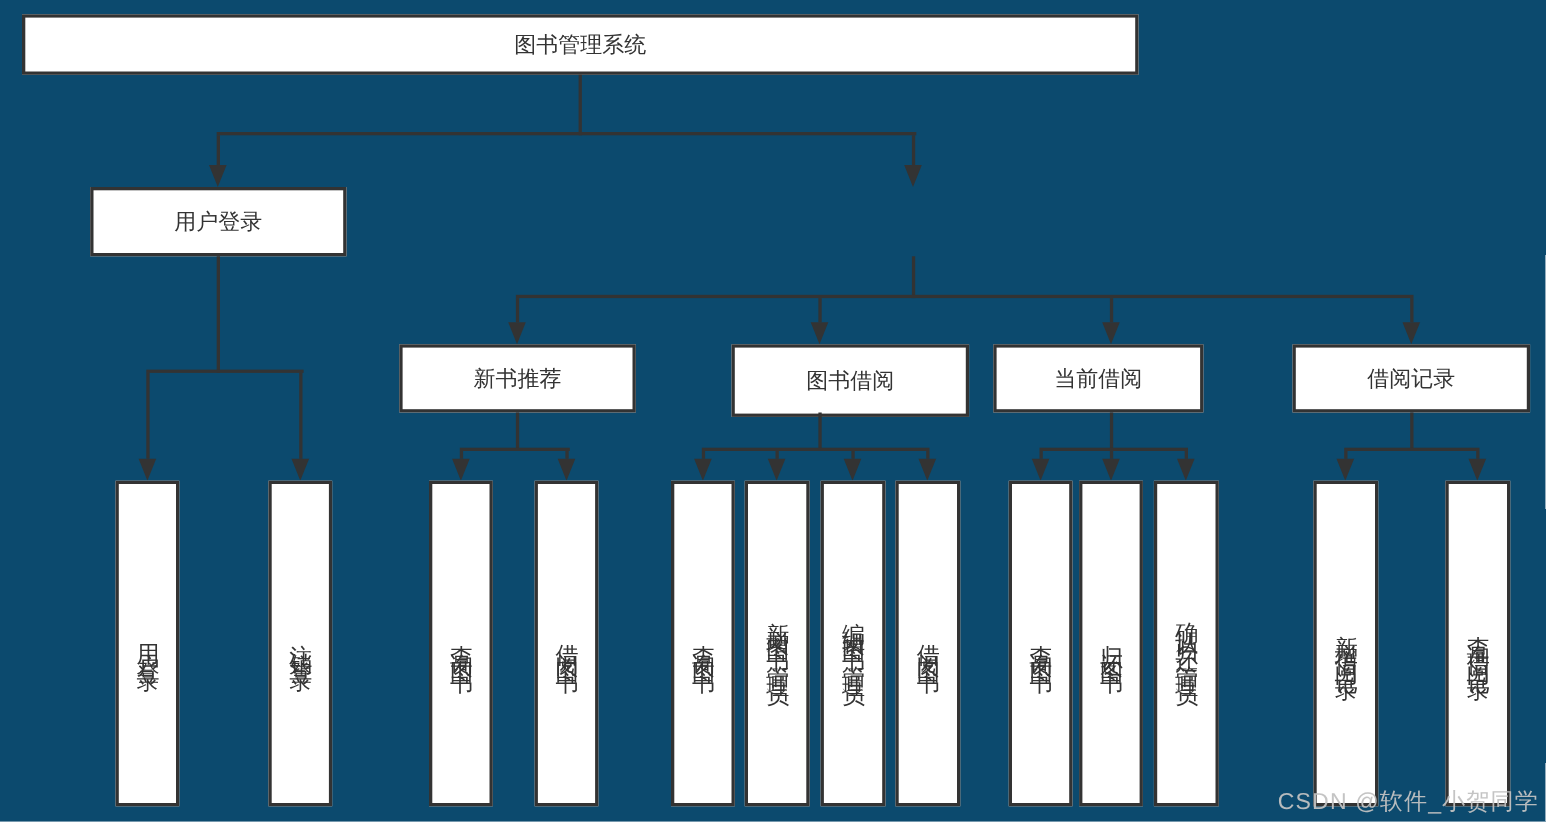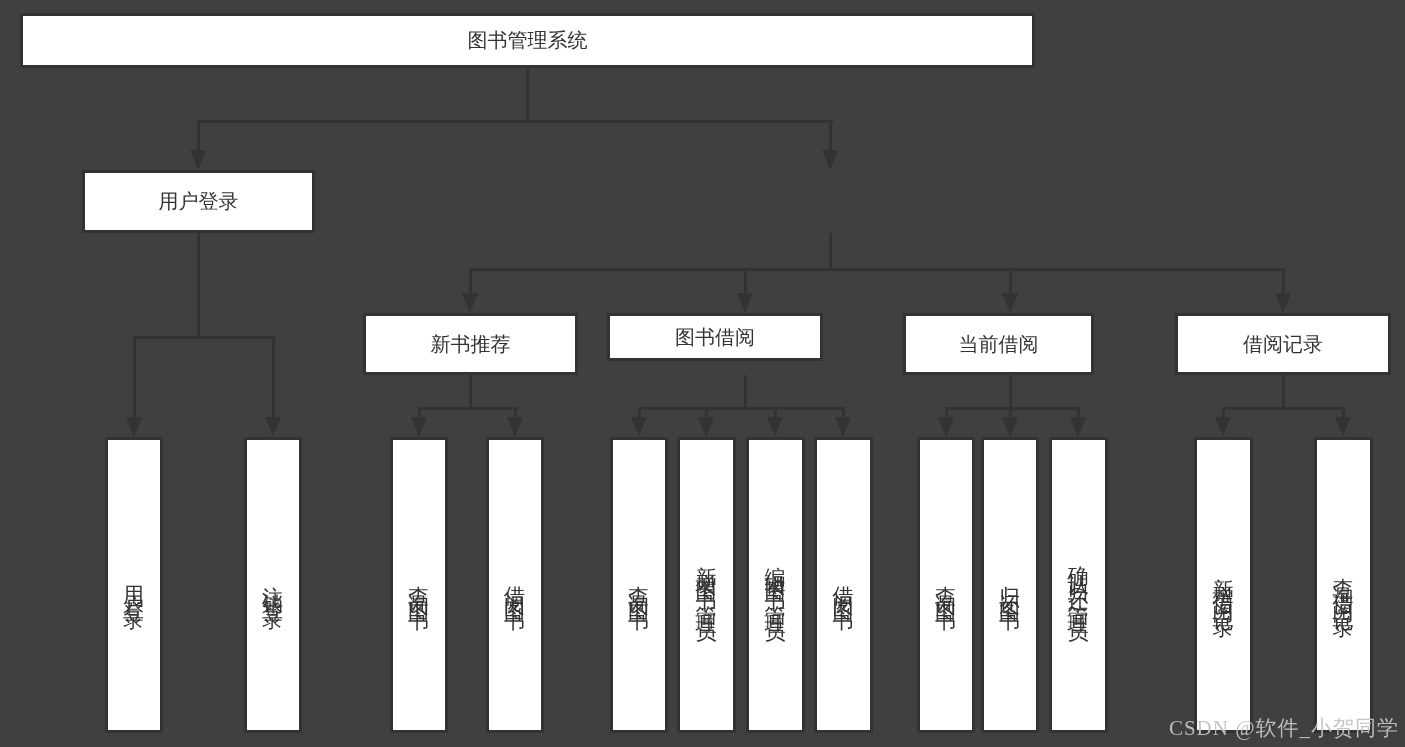--- a/index.html
+++ b/index.html
@@ -5,21 +5,21 @@
   html, body {
     margin: 0;
     padding: 0;
     background: #ffffff;
     font-family: "Liberation Sans", "DejaVu Sans", sans-serif;
   }
   .canvas {
     position: relative;
     width: 1405px;
     height: 747px;
-    background: #404040;
+    background: #0c4a6e;
     overflow: hidden;
   }
   .box {
     position: absolute;
     box-sizing: border-box;
     background: #ffffff;
     border: 3px solid #333333;
     color: #333333;
     display: flex;
     align-items: center;
@@ -53,21 +53,20 @@
     border-right: 8px solid transparent;
     border-top: 20px solid #333333;
   }
   .watermark {
     position: absolute;
     top: 714px;
     right: 6px;
     font-size: 21px;
     color: rgba(193, 193, 193, 0.95);
     letter-spacing: 1px;
-    font-family: Liberation Serif, serif;
   }
 </style>
 </head>
 <body>
 
 <div class="canvas">
 
   <div class="box" style="left:20px;top:13px;width:1015px;height:55px">图书管理系统</div>
 
   <div class="vline" style="left:526px;top:68px;height:55px"></div>
@@ -91,21 +90,21 @@
   <div class="vline" style="left:469px;top:271px;height:22px"></div>
   <div class="arrow" style="left:462px;top:293px"></div>
   <div class="vline" style="left:744px;top:271px;height:22px"></div>
   <div class="arrow" style="left:737px;top:293px"></div>
   <div class="vline" style="left:1009px;top:271px;height:22px"></div>
   <div class="arrow" style="left:1002px;top:293px"></div>
   <div class="vline" style="left:1282px;top:271px;height:22px"></div>
   <div class="arrow" style="left:1275px;top:293px"></div>
 
   <div class="box" style="left:363px;top:313px;width:215px;height:62px">新书推荐</div>
-  <div class="box" style="left:607px;top:313px;width:216px;height:48px">图书借阅</div>
+  <div class="box" style="left:665px;top:313px;width:216px;height:66px">图书借阅</div>
   <div class="box" style="left:903px;top:313px;width:191px;height:62px">当前借阅</div>
   <div class="box" style="left:1175px;top:313px;width:216px;height:62px">借阅记录</div>
 
   <div class="vline" style="left:469px;top:375px;height:35px"></div>
   <div class="hline" style="left:418px;top:407px;width:100px"></div>
   <div class="vline" style="left:418px;top:410px;height:7px"></div>
   <div class="arrow" style="left:411px;top:417px"></div>
   <div class="vline" style="left:514px;top:410px;height:7px"></div>
   <div class="arrow" style="left:507px;top:417px"></div>
 

